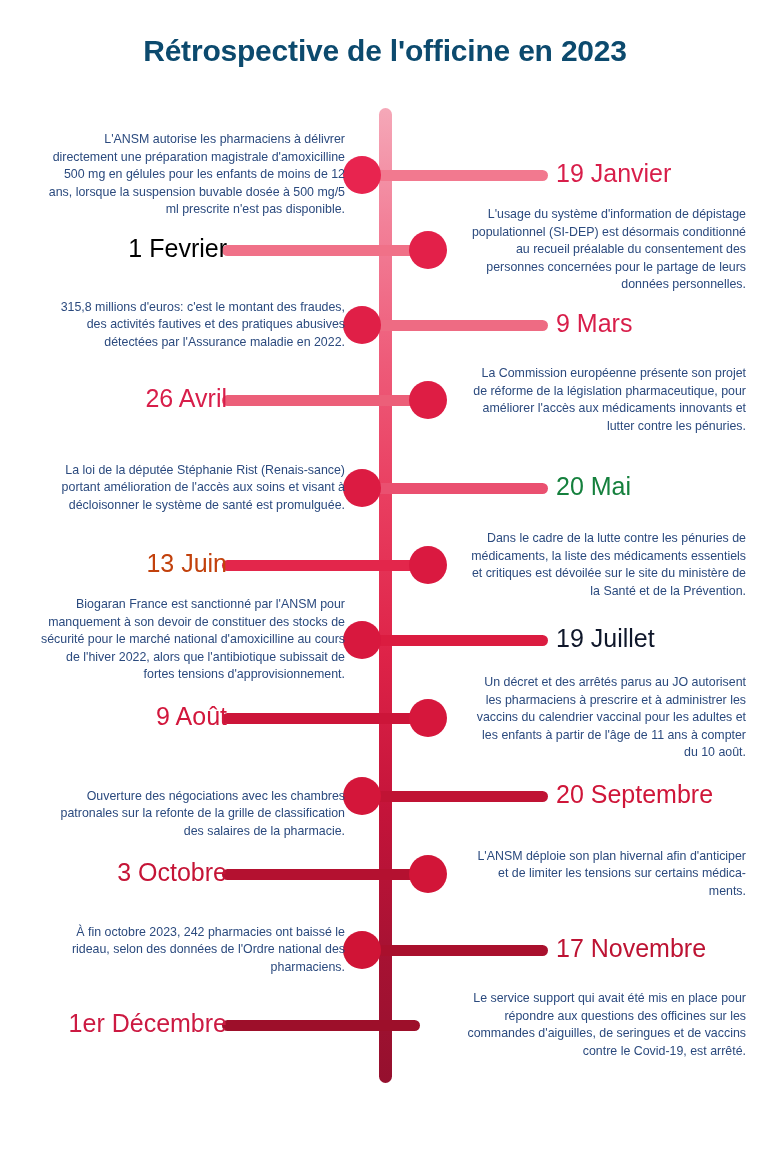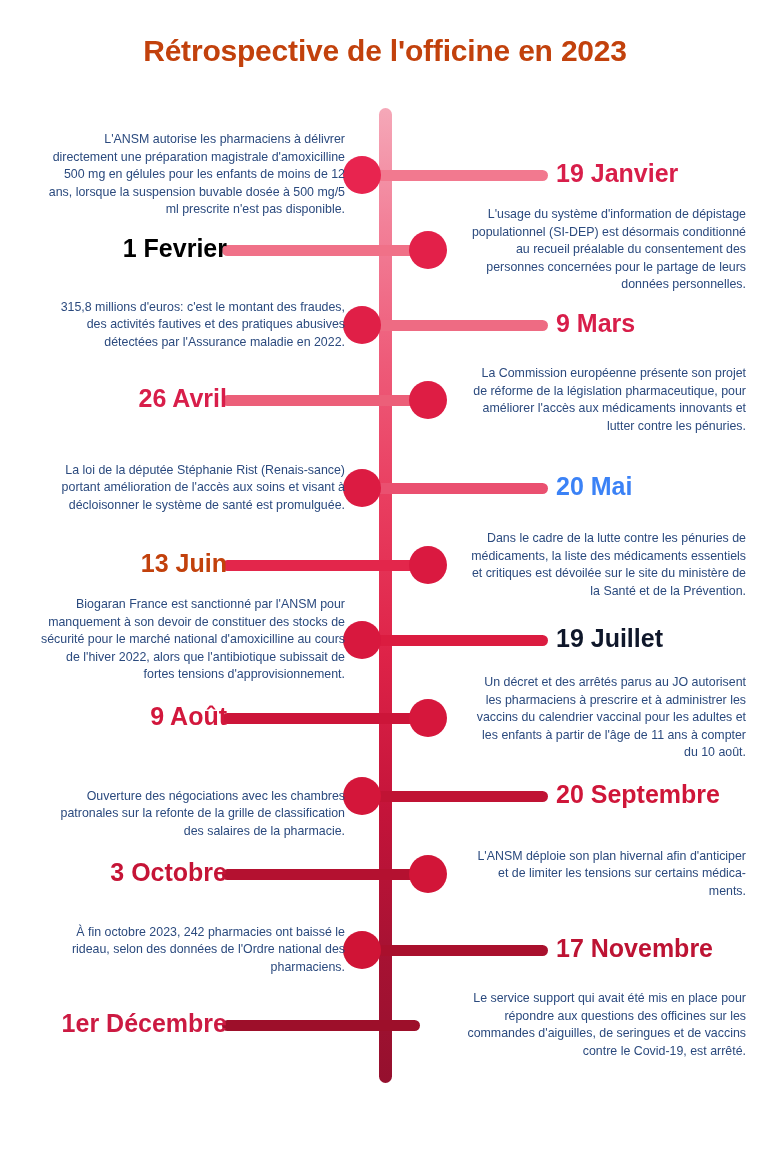--- a/index.html
+++ b/index.html
@@ -23,21 +23,21 @@
     left: 0;
     width: 770px;
     height: 102px;
     display: flex;
     align-items: center;
     justify-content: center;
   }
   .title {
     font-size: 30px;
     font-weight: bold;
-    color: #c2410c;
+    color: #0c4a6e;
     letter-spacing: -0.2px;
     text-align: right;
     white-space: nowrap;
   }
 
   
   .timeline {
     position: absolute;
     top: 0;
     left: 0;
@@ -86,21 +86,21 @@
     width: 38px;
     height: 38px;
     border-radius: 50%;
     top: -19px;
   }
 
   
   .date {
     position: absolute;
     font-size: 25px;
-    font-weight: bold;
+    font-weight: normal;
     white-space: nowrap;
     line-height: 1;
   }
   .date.right { left: 556px; top: -14px; text-align: left; }
   .date.left  { right: 543px; top: -14px; text-align: right; }
 
   
   .desc {
     position: absolute;
     font-size: 12.4px;
@@ -148,21 +148,21 @@
       </div>
       <div class="row" style="top: 400px;">
         <div class="connector" style="background: rgb(236, 95, 121); left: 222px; width: 198px;"></div>
         <div class="dot" style="background: rgb(222, 29, 68); left: 409px;"></div>
         <div class="date left" style="color: rgb(216, 30, 74);">26 Avril</div>
         <div class="desc right" style="top: -35px;">La Commission européenne présente son projet de réforme de la législation pharmaceutique, pour améliorer l'accès aux médicaments innovants et lutter contre les pénuries.</div>
       </div>
       <div class="row" style="top: 488px;">
         <div class="connector" style="background: rgb(234, 80, 112); left: 352px; width: 196px;"></div>
         <div class="dot" style="background: rgb(220, 27, 66); left: 343px;"></div>
-        <div class="date right" style="color: #3b82f6;">20 Mai</div>
+        <div class="date right" style="color: #15803d;">20 Mai</div>
         <div class="desc left" style="top: -26.5px;">La loi de la députée Stéphanie Rist (Renais-sance) portant amélioration de l'accès aux soins et visant à décloisonner le système de santé est promulguée.</div>
       </div>
       <div class="row" style="top: 565px;">
         <div class="connector" style="background: rgb(227, 38, 75); left: 222px; width: 198px;"></div>
         <div class="dot" style="background: rgb(218, 25, 64); left: 409px;"></div>
         <div class="date left" style="color: #c2410c;">13 Juin</div>
         <div class="desc right" style="top: -35px;">Dans le cadre de la lutte contre les pénuries de médicaments, la liste des médicaments essentiels et critiques est dévoilée sur le site du ministère de la Santé et de la Prévention.</div>
       </div>
       <div class="row" style="top: 640px;">
         <div class="connector" style="background: rgb(219, 28, 64); left: 352px; width: 196px;"></div>

